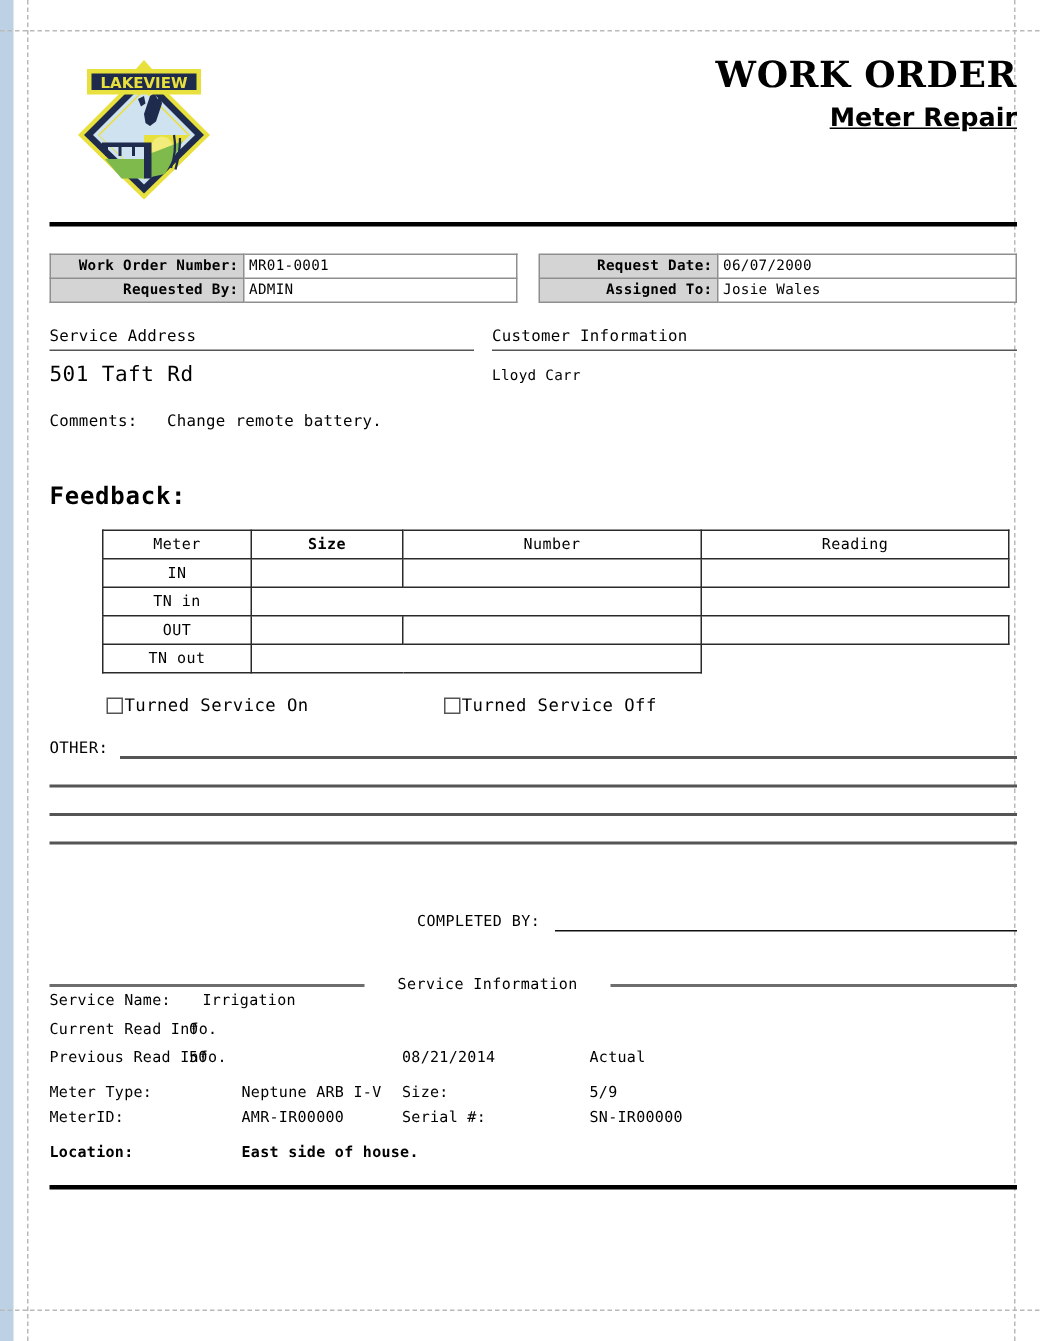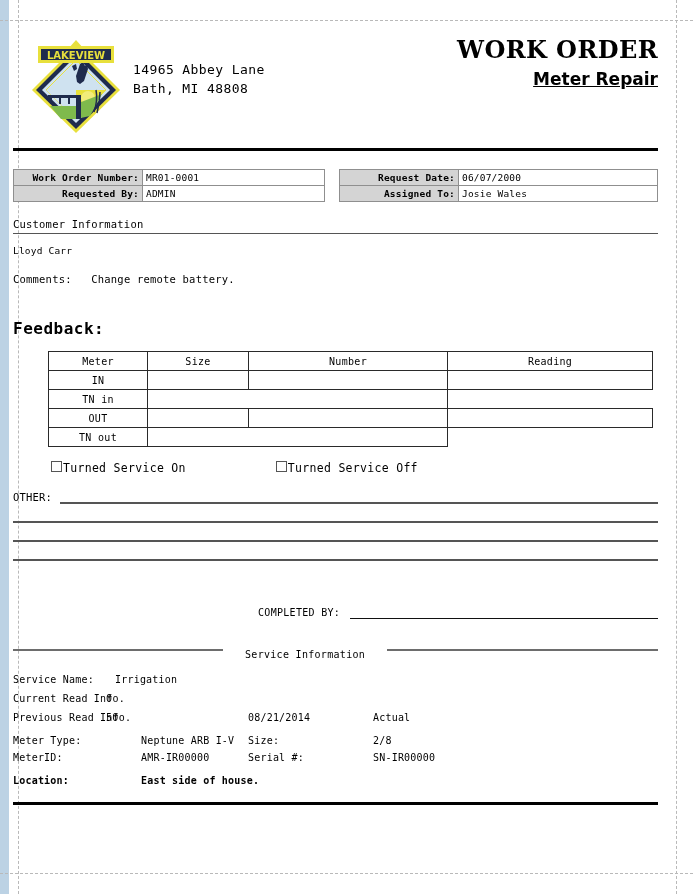--- a/index.html
+++ b/index.html
@@ -42,21 +42,21 @@
     border-top: 1px dashed #b9b9b9;
   }
   #guide-v-left  { left: 18px; }
   #guide-v-right { left: 676px; }
   #guide-h-top    { top: 20px; }
   #guide-h-bottom { top: 873px; }
 
   
   #content {
     position: absolute;
-    left: 13px;
+    left: 33px;
     top: 26px;
     width: 645px;
     height: 820px;
   }
 
   
   .header {
     position: relative;
     height: 122px;
   }
@@ -202,35 +202,35 @@
   .fb-table td {
     border: 1.5px solid #2a2a2a;
     height: 18px;
     font-size: 10px;
     text-align: center;
     color: #000;
     letter-spacing: 0.3px;
     padding: 0;
   }
   .fb-c-meter   { width: 98px; }
-  .fb-c-size    { width: 100px; }
+  .fb-c-size    { width: 100px; font-weight: bold; }
   .fb-c-number  { width: 198px; }
   .fb-c-reading { width: 204px; }
   .fb-none  { border: none !important; }
 
   
   .checkrow {
     margin-top: 14px;
     margin-left: 38px;
     display: flex;
     align-items: center;
     font-size: 11.5px;
     color: #000;
   }
-  .cb-item { display: flex; }
+  .cb-item { display: flex; align-items: center; }
   .cb-item.second { margin-left: 90px; }
   .checkbox {
     width: 9px; height: 9px;
     border: 1px solid #555;
     background: #fff;
     display: inline-block;
     margin-right: 1px;
   }
   .cb-label { letter-spacing: 0.3px; }
 
@@ -275,34 +275,34 @@
   }
   .completed-rule {
     flex: 1;
     height: 0;
     border-top: 1.5px solid #111;
   }
 
   
   .svc-divider {
     display: flex;
-    align-items: flex-start;
+    align-items: center;
     margin-top: 30px;
   }
   .svc-dash-left  { width: 210px; height: 0; border-top: 2px solid #6d6d6d; }
   .svc-dash-right { flex: 1; height: 0; border-top: 2px solid #6d6d6d; }
   .svc-title {
     font-size: 10px;
     color: #000;
     padding: 0 22px;
     letter-spacing: 0.3px;
     white-space: nowrap;
   }
 
-  .svc-body { margin-top: 14px; position: relative; }
+  .svc-body { margin-top: 0; position: relative; }
   .svc-line {
     position: relative;
     height: 19px;
     font-size: 10px;
     color: #000;
     letter-spacing: 0.2px;
   }
   .svc-line.tight { height: 17px; }
   .svc-f {
     position: absolute;
@@ -359,22 +359,20 @@
           <path d="M52,24 L55,22 L57,26 L59,24 L60,29 L58,35 L56,41 L52,44 L49,42 L48,36 L50,30 Z" fill="#1f2b4d"></path>
           <path d="M44,26 L48,24 L49,29 L46,31 Z" fill="#1f2b4d"></path>
 
           <polygon points="48,0 56,9 40,9" fill="#e8e03c"></polygon>
           <rect x="10" y="6" width="76" height="17" fill="#e8e03c"></rect>
           <rect x="13" y="9" width="70" height="11" fill="#1f2b4d"></rect>
           <text x="48" y="18.5" font-family="DejaVu Sans, sans-serif" font-size="10" font-weight="bold" fill="#e8e03c" text-anchor="middle">LAKEVIEW</text>
         </svg>
       </div>
 
-      <div class="addr-block"><span>14965 Abbey Lane</span>
-<span>Bath, MI 48808</span></div>
 
       <div class="title-block">
         <div class="title-main">WORK ORDER</div>
         <div class="title-sub">Meter Repair</div>
       </div>
     </div>
 
     <div class="rule-heavy"></div>
 
     <table class="info-table">
@@ -390,20 +388,25 @@
           <td class="lbl">Requested By:</td>
           <td class="val">ADMIN</td>
           <td class="c-gap"></td>
           <td class="lbl">Assigned To:</td>
           <td class="val">Josie Wales</td>
         </tr>
       </tbody>
     </table>
 
     <div class="two-col">
+      <div class="col-left">
+        <div class="sec-head">Service Address</div>
+        <div class="sec-underline"></div>
+        <div class="addr-line">501 Taft Rd</div>
+      </div>
       <div class="col-right">
         <div class="sec-head">Customer Information</div>
         <div class="sec-underline"></div>
         <div class="cust-line">Lloyd Carr</div>
       </div>
     </div>
 
     <div class="comments"><span>Comments:</span>   <span>Change remote battery.</span></div>
 
     <div class="feedback-head">Feedback:</div>
@@ -487,21 +490,21 @@
         <span class="svc-f p-label">Previous Read Info.</span>
         <span class="svc-f p-v1b">50</span>
         <span class="svc-f p-v3">08/21/2014</span>
         <span class="svc-f p-v4">Actual</span>
       </div>
 
       <div class="svc-line tight" style="margin-top:4px;">
         <span class="svc-f p-label">Meter Type:</span>
         <span class="svc-f p-m1">Neptune ARB I-V</span>
         <span class="svc-f p-m2">Size:</span>
-        <span class="svc-f p-m3">2/8</span>
+        <span class="svc-f p-m3">5/9</span>
       </div>
 
       <div class="svc-line tight">
         <span class="svc-f p-label">MeterID:</span>
         <span class="svc-f p-m1">AMR-IR00000</span>
         <span class="svc-f p-m2">Serial #:</span>
         <span class="svc-f p-m3">SN-IR00000</span>
       </div>
 
       <div class="svc-line" style="margin-top:6px;font-weight:bold;">

